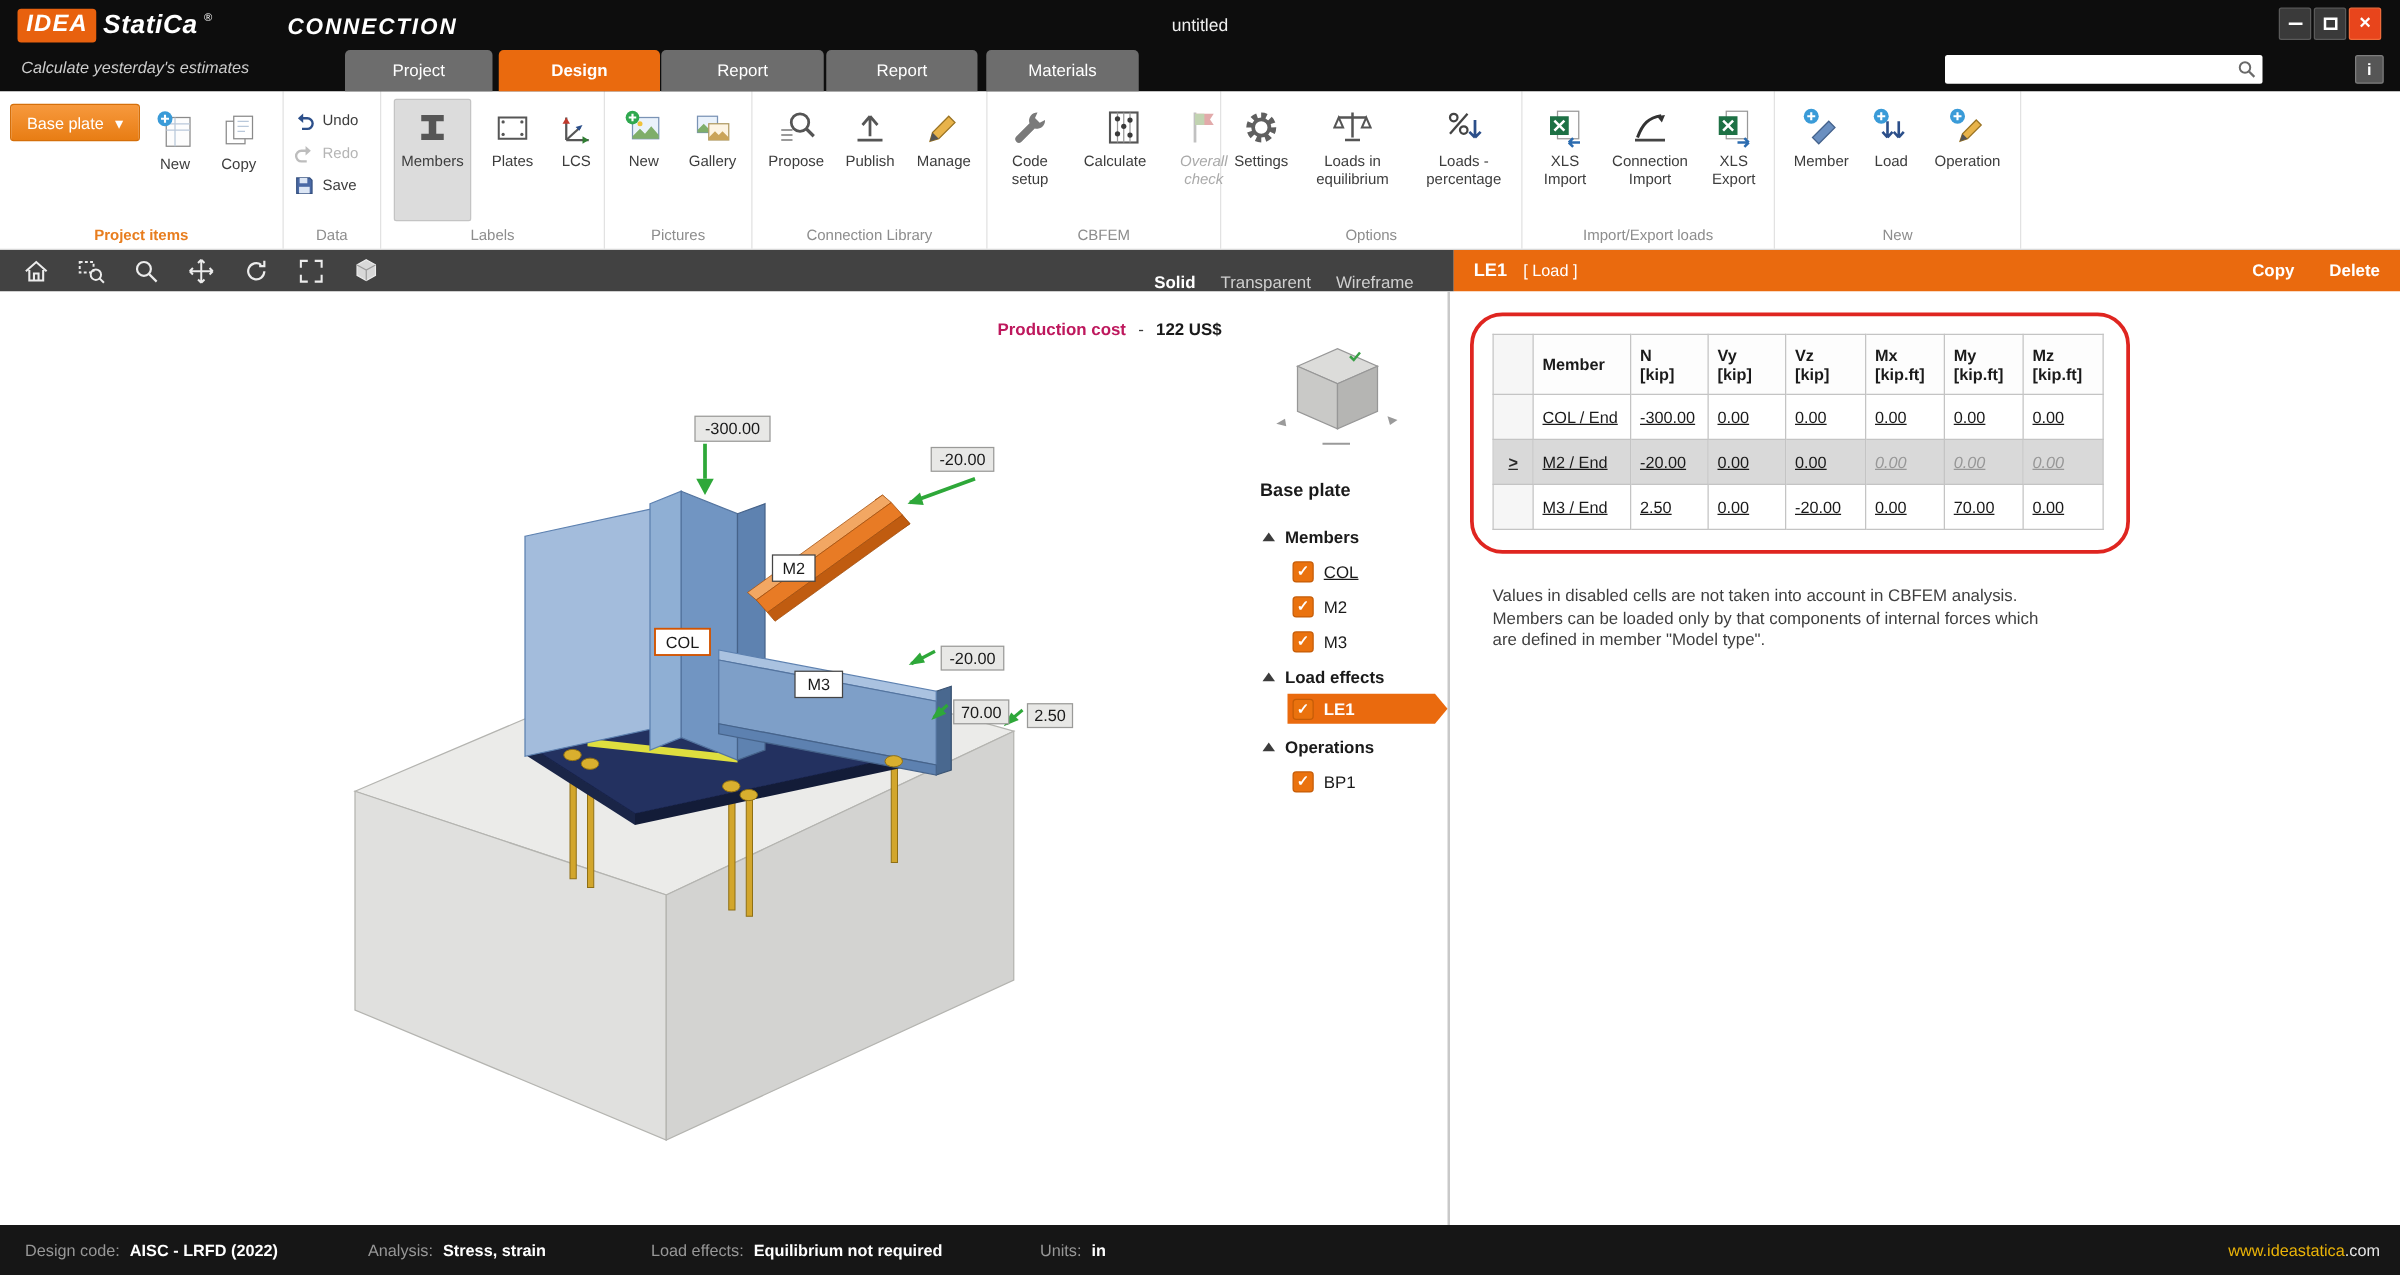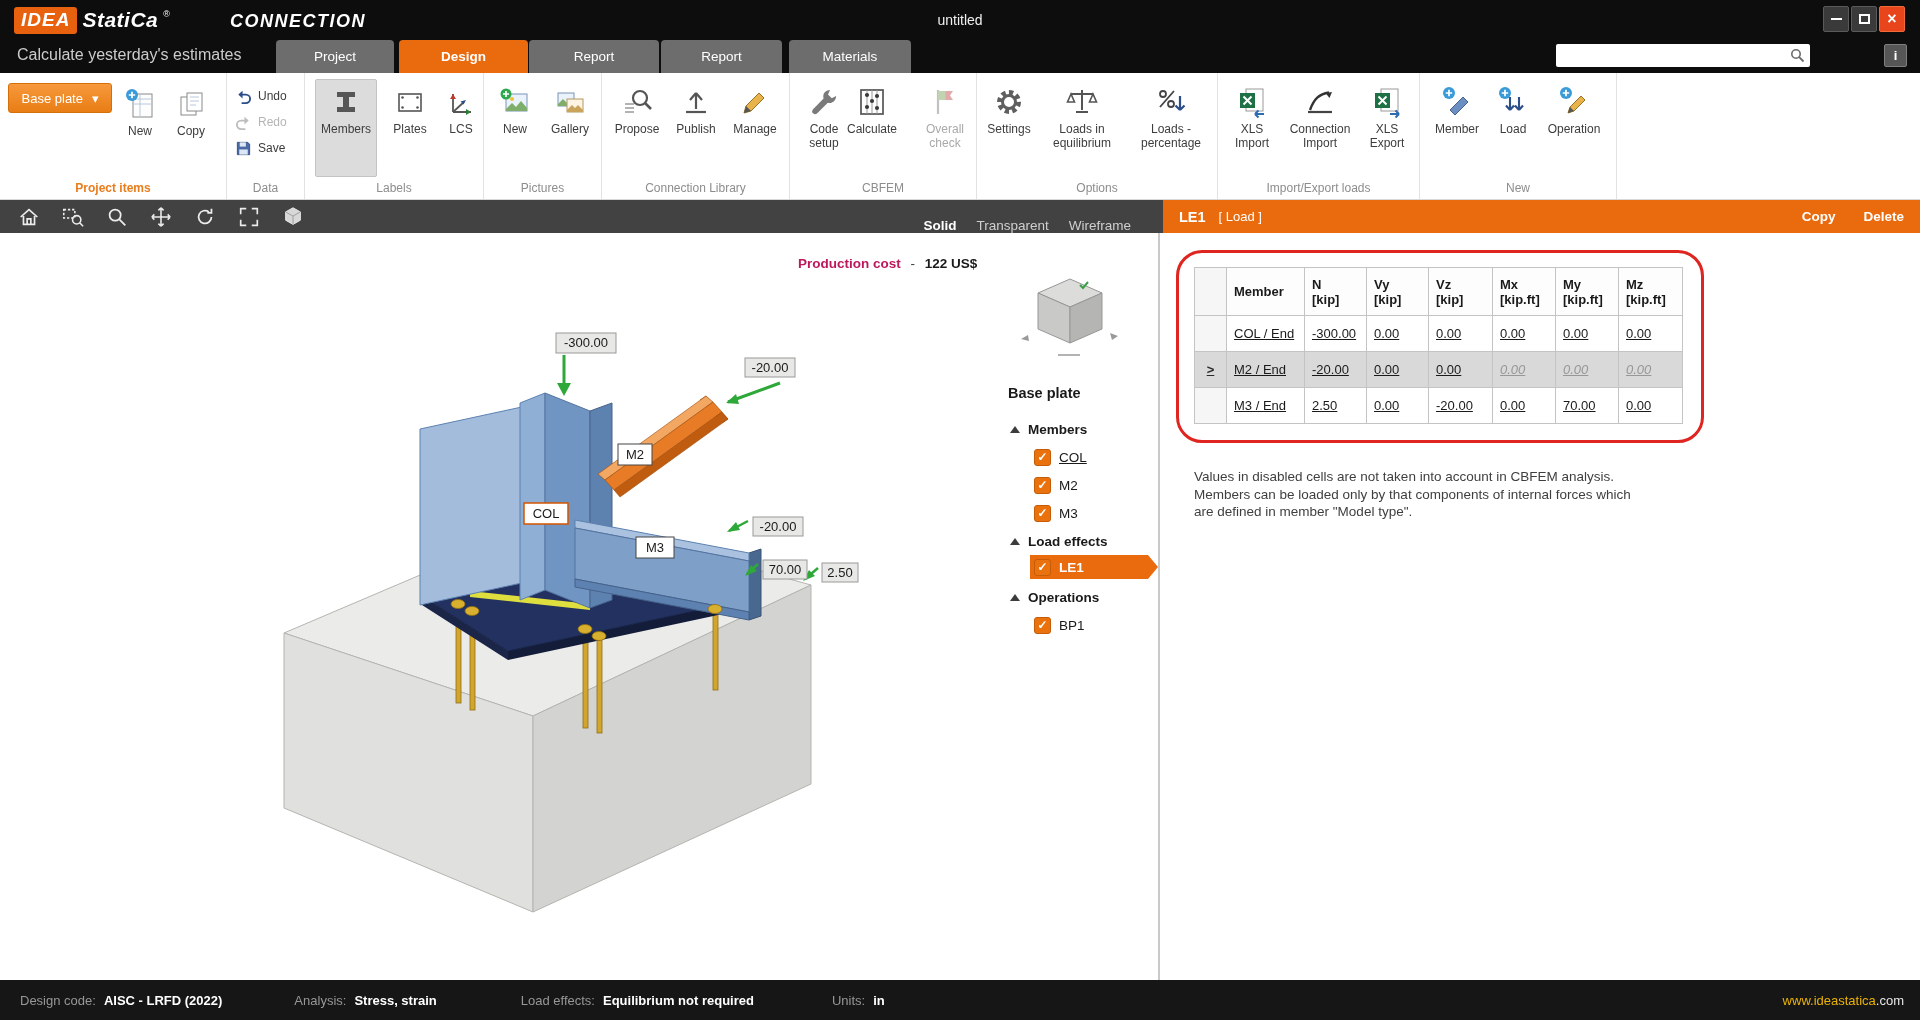--- a/index.html
+++ b/index.html
@@ -7,21 +7,21 @@
   body { font-family:"Liberation Sans", sans-serif; background:#fff; overflow:hidden; }
   .app { position:relative; width:1920px; height:1020px; background:#fff; }
 
   
   .header { position:absolute; left:0; top:0; width:1920px; height:73px; background:#0d0d0d; z-index:5; }
   .brand { position:absolute; left:14px; top:7px; display:flex; align-items:flex-start; gap:5px; }
   .brand-box { background:#e8610e; color:#fff; font-style:italic; font-weight:bold; font-size:19px; padding:2px 7px 3px; border-radius:3px; letter-spacing:1px; }
   .brand-rest { color:#fff; font-size:21px; font-style:italic; font-weight:bold; letter-spacing:.5px; padding-top:1px; }
   .brand-reg { color:#fff; font-size:9px; padding-top:2px; }
   .app-name { position:absolute; left:230px; top:11px; color:#fff; font-size:18px; font-weight:bold; font-style:italic; letter-spacing:1.5px; }
-  .tagline { position:absolute; left:17px; top:46px; color:#cccccc; font-size:16px; }
+  .tagline { position:absolute; left:17px; top:46px; color:#cccccc; font-size:13px; font-style:italic; }
   .doc-title { position:absolute; left:0; right:0; top:12px; text-align:center; color:#efefef; font-size:14px; }
   .winbtn { position:absolute; top:6px; width:26px; height:26px; border-radius:2px; display:flex; align-items:center; justify-content:center; cursor:pointer; }
   .winbtn.minb { left:1823px; background:#3a3a3a; border:1px solid #5a5a5a; }
   .winbtn.maxb { left:1851px; background:#3a3a3a; border:1px solid #5a5a5a; }
   .winbtn.closeb { left:1879px; background:#e8451c; border:1px solid #f06a3a; color:#fff; font-size:16px; font-weight:bold; }
   .min-glyph { width:11px; height:2px; background:#fff; display:block; }
   .max-glyph { width:11px; height:10px; border:2px solid #fff; display:block; }
 
   .tab { position:absolute; top:40px; height:33px; background:#6d6d6d; color:#fff; font-size:13.5px; display:flex; align-items:center; justify-content:center; border-radius:4px 4px 0 0; cursor:pointer; }
   .tab.active { background:#ea6a0e; font-weight:bold; }
@@ -282,33 +282,33 @@
       <div class="rg-label">Connection Library</div>
     </div>
 
     <div class="rgroup" style="left:790px;width:187px;">
       <button class="rbtn" style="left:6px;top:6px;width:56px;">
         <span class="ri"><svg viewBox="0 0 36 36">
               <path d="M24 6a6.5 6.5 0 0 0-6.4 8.6L6.8 25.4a3 3 0 0 0 4.2 4.2L21.8 18.8A6.5 6.5 0 0 0 30 12l-4.2 2.2L22 10.4z" fill="#7a7a7a"></path>
             </svg></span>
         <span class="rlabel">Code setup</span>
       </button>
-      <button class="rbtn" style="left:52px;top:6px;width:60px;">
+      <button class="rbtn" style="left:68px;top:6px;width:60px;align-items:flex-end;">
         <span class="ri"><svg viewBox="0 0 36 36">
               <rect x="7" y="6" width="22" height="24" fill="none" stroke="#555" stroke-width="1.7"></rect>
               <path d="M13 6v24M18 6v24M23 6v24" stroke="#999"></path>
               <circle cx="13" cy="11" r="2.1" fill="#3a3a3a"></circle>
               <circle cx="18" cy="17" r="2.1" fill="#3a3a3a"></circle>
               <circle cx="23" cy="12" r="2.1" fill="#3a3a3a"></circle>
               <circle cx="13" cy="23" r="2.1" fill="#3a3a3a"></circle>
               <circle cx="23" cy="24" r="2.1" fill="#3a3a3a"></circle>
             </svg></span>
         <span class="rlabel">Calculate</span>
       </button>
-      <button class="rbtn disabled" style="left:126px;top:6px;width:58px;">
+      <button class="rbtn disabled" style="left:144px;top:6px;width:58px;font-style:italic;">
         <span class="ri"><svg viewBox="0 0 36 36" opacity="0.45">
               <path d="M11 30V6" stroke="#777" stroke-width="2.2"></path>
               <path d="M11 7h15l-3 4.5 3 4.5H11z" fill="#c04545"></path>
               <path d="M11 7h7.5v9H11z" fill="#78a054"></path>
             </svg></span>
         <span class="rlabel">Overall check</span>
       </button>
       <div class="rg-label">CBFEM</div>
     </div>
 

